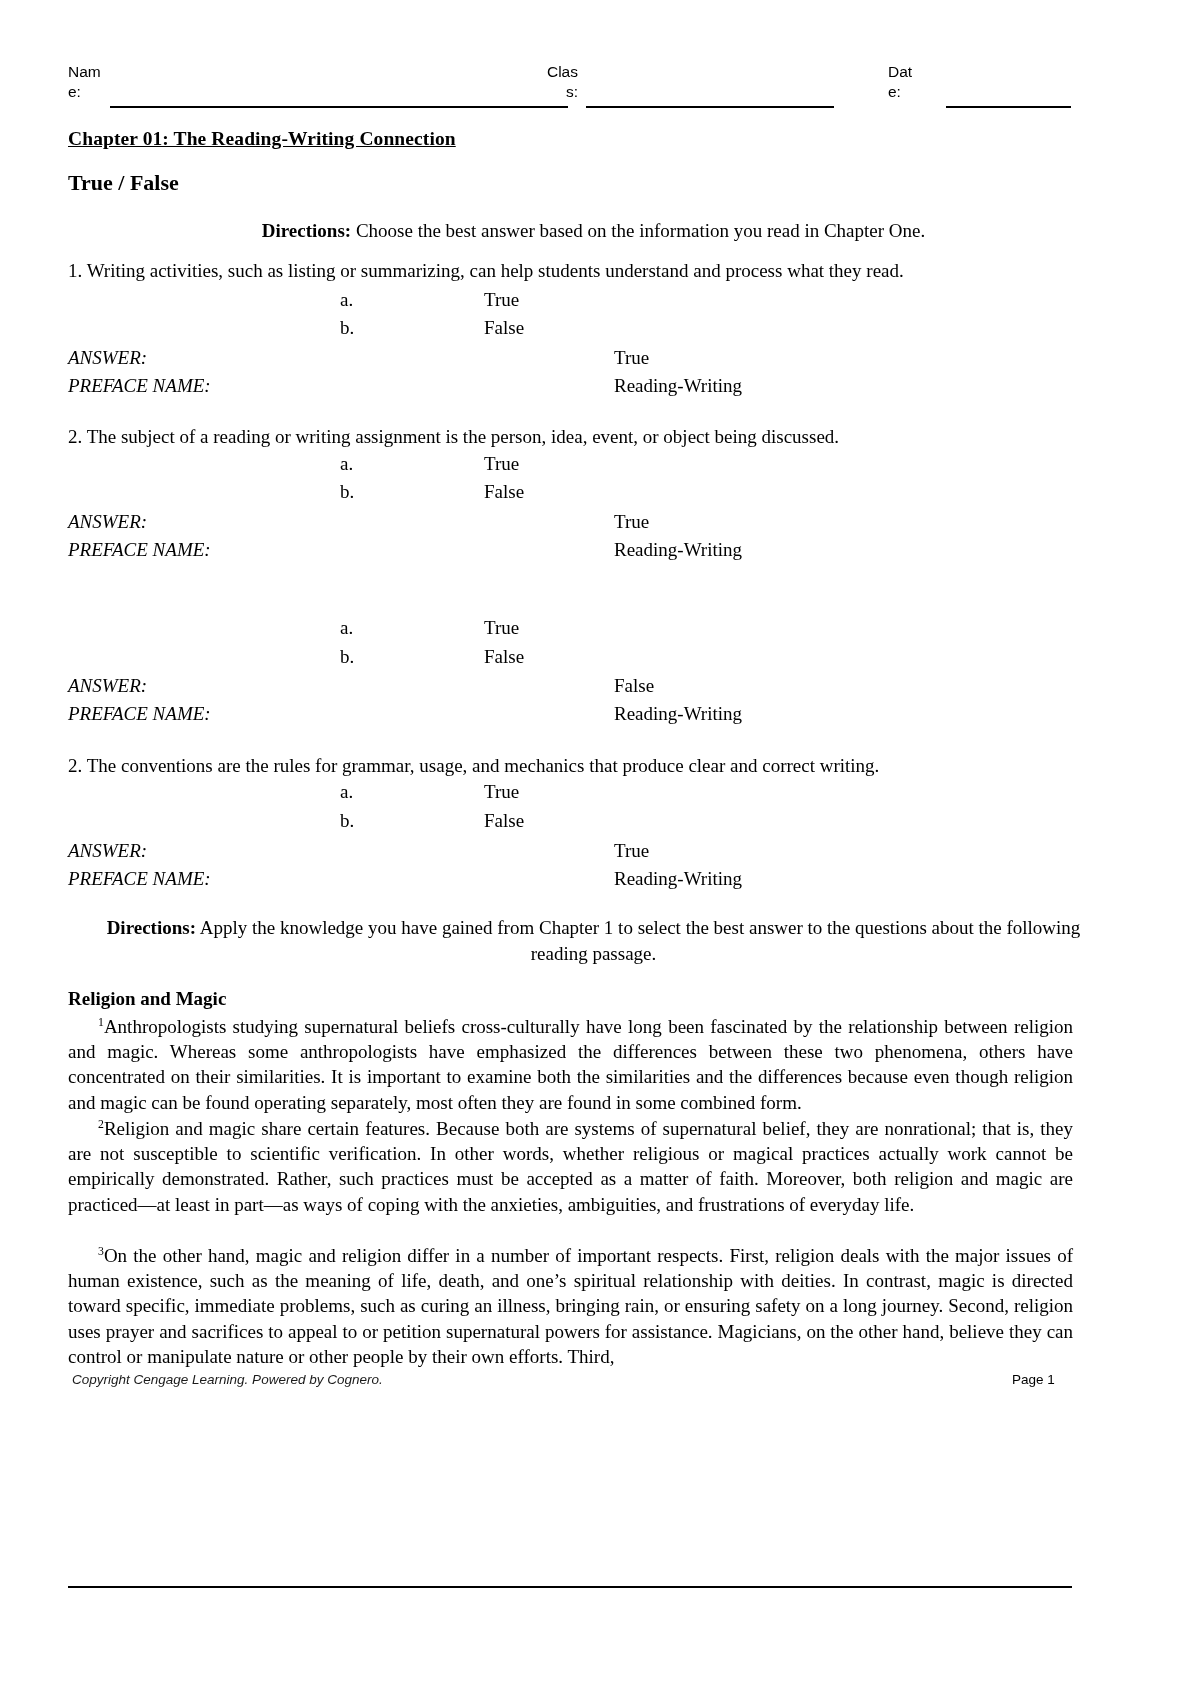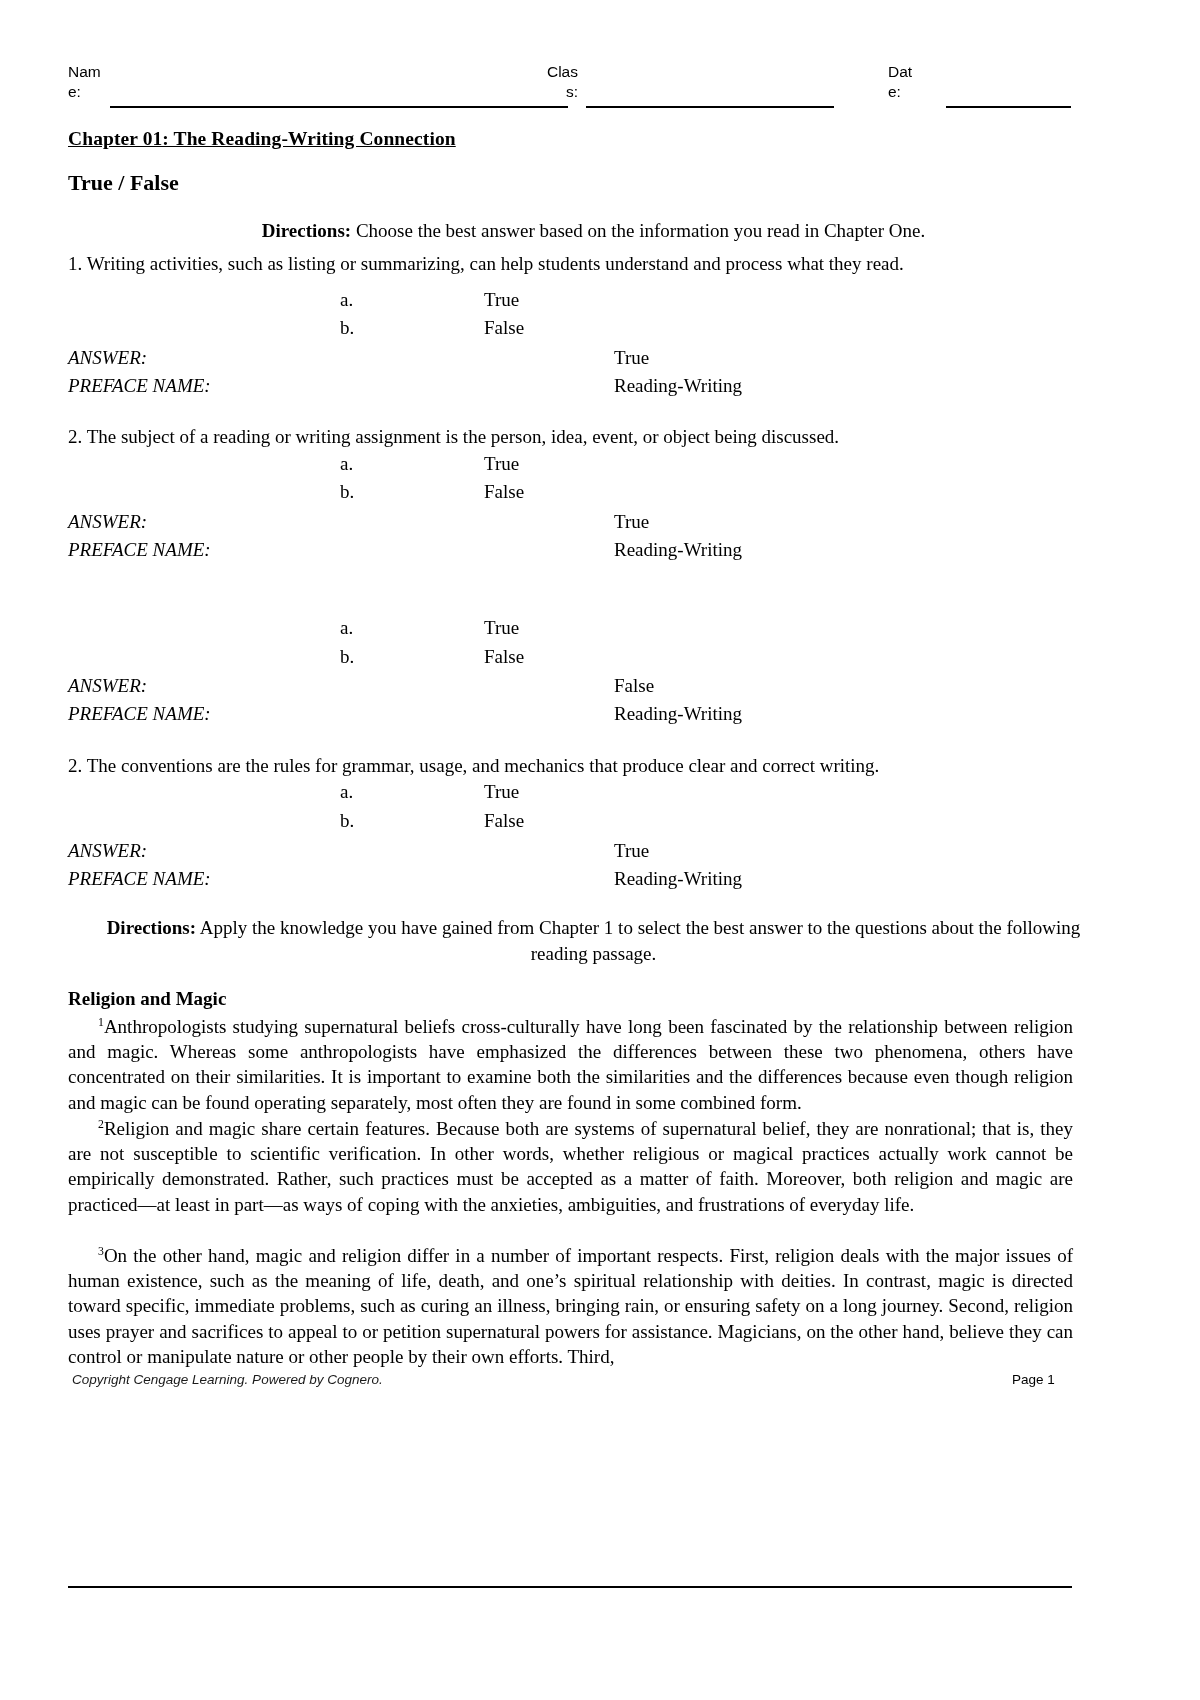--- a/index.html
+++ b/index.html
@@ -201,21 +201,21 @@
     </div>
 
   </div>
 
   <div class="chapter-title">Chapter 01: The Reading-Writing Connection</div>
 
   <div class="section-label">True / False</div>
 
   <div class="para" style="top:218px;"><b>Directions:</b><span> Choose the best answer based on the information you read in Chapter One.</span></div>
 
-  <div class="q-stem" style="top:251px;font-family:Liberation Serif, serif;">1. Writing activities, such as listing or summarizing, can help students understand and process what they read.</div>
+  <div class="q-stem" style="top:258px;font-family:Liberation Serif, serif;">1. Writing activities, such as listing or summarizing, can help students understand and process what they read.</div>
   <div class="choice" style="left:340px; top:287px;">
     <span class="letter">a.</span>
     <span class="text">True</span>
   </div>
   <div class="choice" style="left:340px; top:315px;">
     <span class="letter">b.</span>
     <span class="text">False</span>
   </div>
   <div class="meta" style="top:345px;">
     <span class="key">ANSWER:</span>

